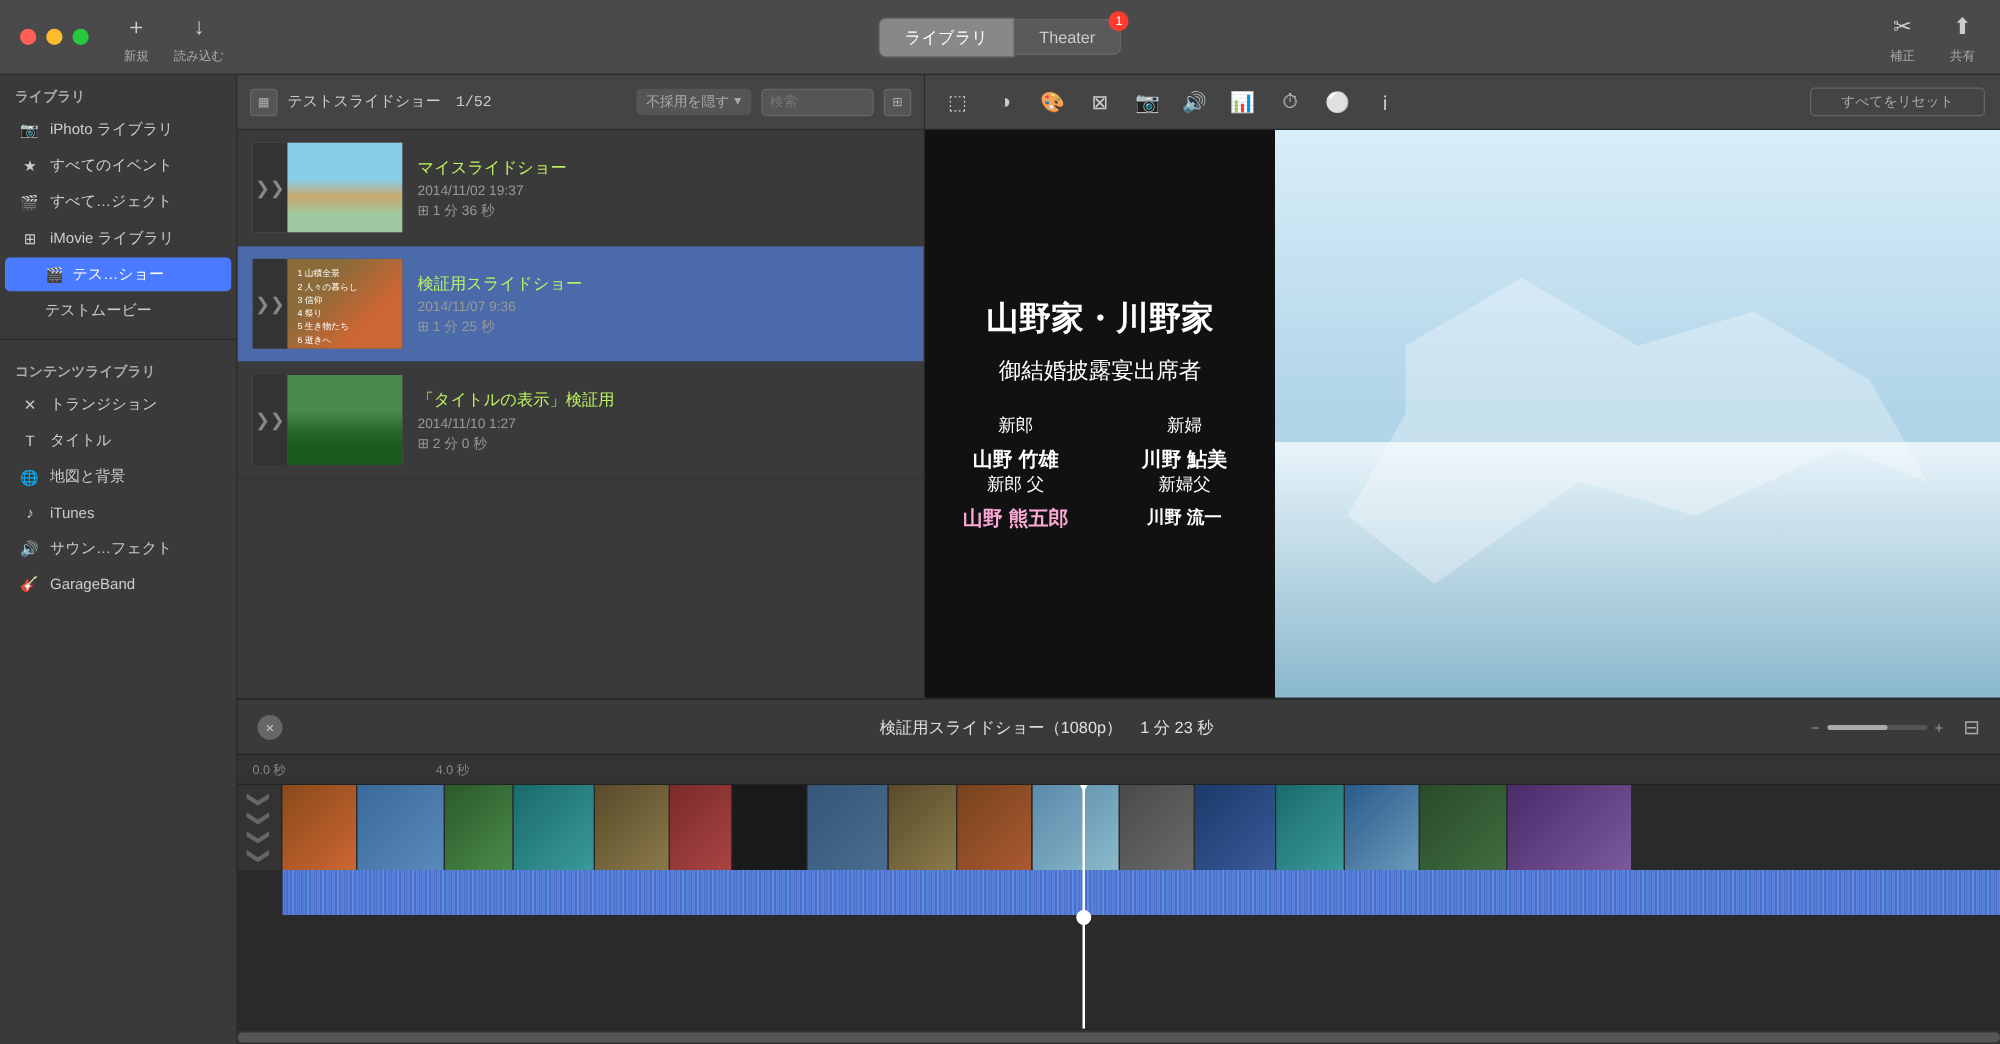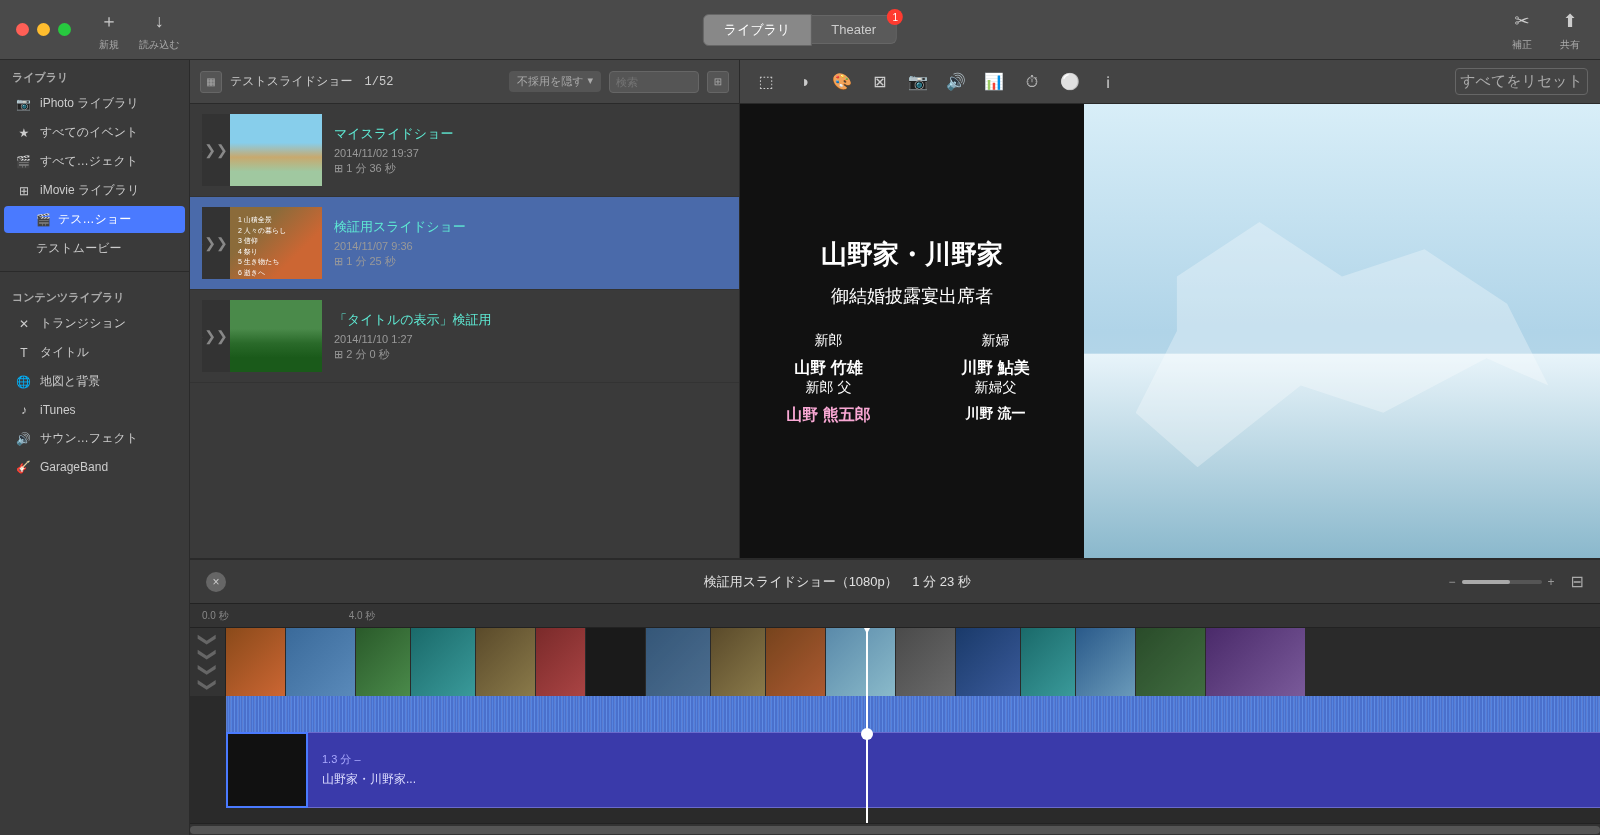--- a/index.html
+++ b/index.html
@@ -278,21 +278,21 @@
     .thumb-list {
       background: linear-gradient(135deg, #8b6b3a 30%, #cc6633 70%);
       font-size: 7px;
       color: #fff;
       padding: 4px;
       line-height: 1.4;
     }
     .thumb-aerial { background: linear-gradient(180deg, #4a8a4a 40%, #2a6a2a 60%, #1a5a1a 80%); }
 
     .media-info { flex: 1; }
-    .media-title { font-size: 13px; color: #5eead4; margin-bottom: 4px; }
+    .media-title { font-size: 13px; color: #bef264; margin-bottom: 4px; }
     .media-date { font-size: 11px; color: #999; margin-bottom: 2px; }
     .media-duration { font-size: 11px; color: #999; display: flex; align-items: center; gap: 3px; }
 
     
     .preview-area {
       flex: 1;
       background: #1a1a1a;
       position: relative;
       display: flex;
       align-items: center;
@@ -323,40 +323,40 @@
       height: 28px;
       display: flex;
       align-items: center;
       justify-content: center;
       color: #ccc;
       cursor: pointer;
       font-size: 16px;
       border-radius: 4px;
     }
     .reset-btn {
-      font-size: 15px;
+      font-size: 11px;
       color: #aaa;
-      padding: 3px 4px;
+      padding: 3px 24px;
       border: 1px solid #666;
       border-radius: 4px;
       cursor: pointer;
       background: transparent;
     }
 
     
     .preview-content {
       position: absolute;
       top: 44px;
       left: 0;
       right: 0;
       bottom: 0;
       display: flex;
     }
     .preview-left {
-      width: 344px;
+      width: 280px;
       background: #111;
       display: flex;
       align-items: center;
       justify-content: center;
       flex-direction: column;
       padding: 20px;
       text-align: center;
     }
     .preview-title-jp {
       font-size: 26px;
@@ -888,27 +888,20 @@
           <div class="film-cell fc-teal" style="min-width:55px;"></div>
           <div class="film-cell fc-waterfall" style="min-width:60px;"></div>
           <div class="film-cell fc-green" style="min-width:70px; opacity:0.7;"></div>
           <div class="film-cell fc-purple" style="min-width:100px;"></div>
         </div>
 
         <div class="audio-full-track" style="margin-left:36px;">
           <div class="waveform"></div>
         </div>
 
-        <div style="display:flex; height:76px; margin-left:36px;">
-          <div class="btitle-black"></div>
-          <div class="btitle-blue">
-            <div class="title-clip-tag">1.3 分 –</div>
-            <div class="title-clip-name">山野家・川野家...</div>
-          </div>
-        </div>
 
         <div class="playhead" style="left:676px;">
           <div class="playhead-top"></div>
           <div class="playhead-circle"></div>
         </div>
       </div>
 
       <div class="timeline-scrollbar">
         <div class="scrollbar-thumb"></div>
       </div>

